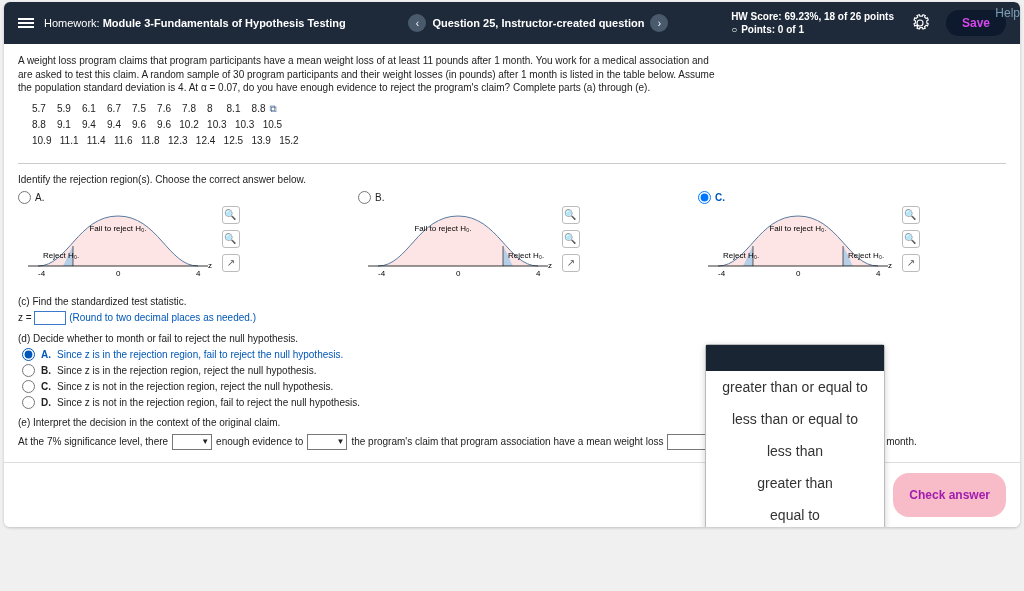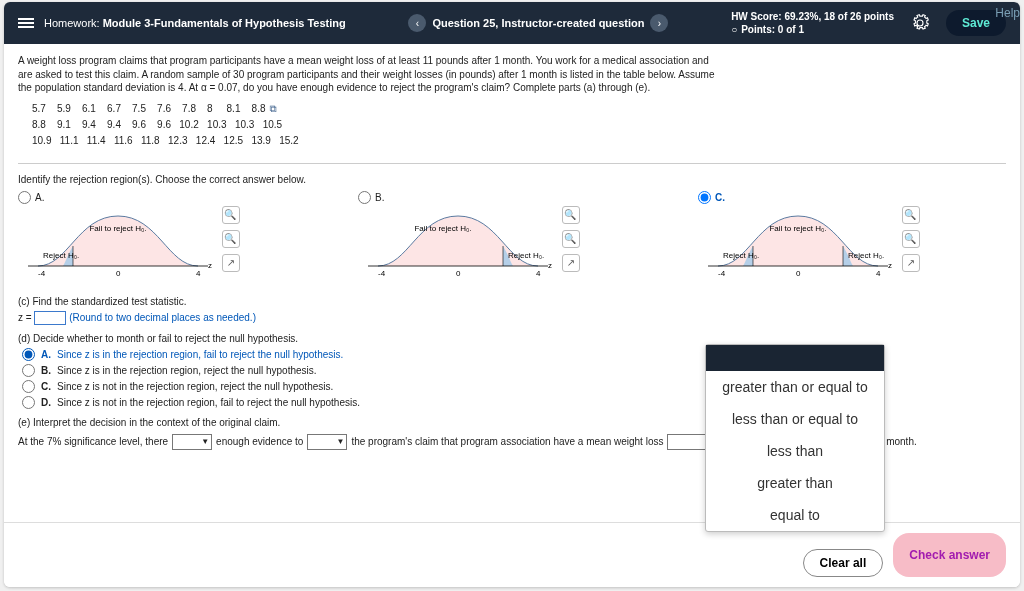--- a/index.html
+++ b/index.html
@@ -1,30 +1,30 @@
 <!DOCTYPE html>
 <html><head>
 <meta charset="utf-8">
 <style>
 * { margin:0; padding:0; box-sizing:border-box; font-family:Arial,Helvetica,sans-serif; }
 body { background:#f0f0f0; width:1024px; height:591px; overflow:hidden; position:relative; }
 .help-link { position:absolute; right:4px; top:6px; color:#7a9fb5; font-size:12px; z-index:1; }
-.container { background:#fff; margin:2px 4px; border-radius:6px; box-shadow:0 1px 3px rgba(0,0,0,0.2); height:585px; overflow:hidden; position:relative; }
+.container { background:#fff; margin:2px 4px; border-radius:6px; box-shadow:0 1px 3px rgba(0,0,0,0.2); height:525px; overflow:hidden; position:relative; }
 .header { background:#1e2a3a; color:#fff; padding:8px 14px; display:flex; align-items:center; font-size:11px; }
 .burger { width:16px; display:flex; flex-direction:column; gap:2px; margin-right:10px; cursor:pointer; }
 .burger span { height:2px; background:#fff; }
 .hdr-title { flex:0 0 auto; line-height:1.3; }
 .hdr-title b { font-weight:bold; }
 .hdr-center { flex:1; text-align:center; display:flex; align-items:center; justify-content:center; gap:6px; }
 .nav-btn { width:18px; height:18px; border-radius:50%; background:#4a5a6d; display:flex; align-items:center; justify-content:center; font-size:10px; cursor:pointer; }
 .hdr-right { display:flex; align-items:center; gap:17px; }
 .hdr-score { line-height:1.3; font-size:10px; }
 .hdr-score .pts::before { content:"○"; margin-right:4px; }
 .gear { width:18px; height:18px; cursor:pointer; }
-.save-btn { background:#0d1a2d; border:none; color:#5eead4; padding:6px 16px; border-radius:14px; font-weight:bold; font-size:12px; cursor:pointer; }
+.save-btn { background:#0d1a2d; border:none; color:#d946ef; padding:6px 16px; border-radius:14px; font-weight:bold; font-size:12px; cursor:pointer; }
 .content { padding:10px 14px; font-size:10px; color:#222; }
 .intro { max-width:700px; line-height:1.35; }
 .data-rows { margin:6px 0 0 14px; font-family:"Courier New",monospace; font-size:10px; }
 .data-rows .row { white-space:pre; line-height:1.6; }
 .clip-icon { display:inline-block; color:#3b5f8a; margin-left:4px; }
 .hr-line { border:none; border-top:1px solid #ccc; margin:14px 0 10px; position:relative; }
 .hr-line::after { content:"⋯"; position:absolute; left:50%; top:-8px; transform:translateX(-50%); background:#fff; padding:0 4px; color:#888; font-size:8px; border:1px solid #ccc; border-radius:6px; }
 .prompt { margin:4px 0 6px; }
 .options-row { display:flex; gap:40px; margin-top:4px; }
 .option { width:300px; }

